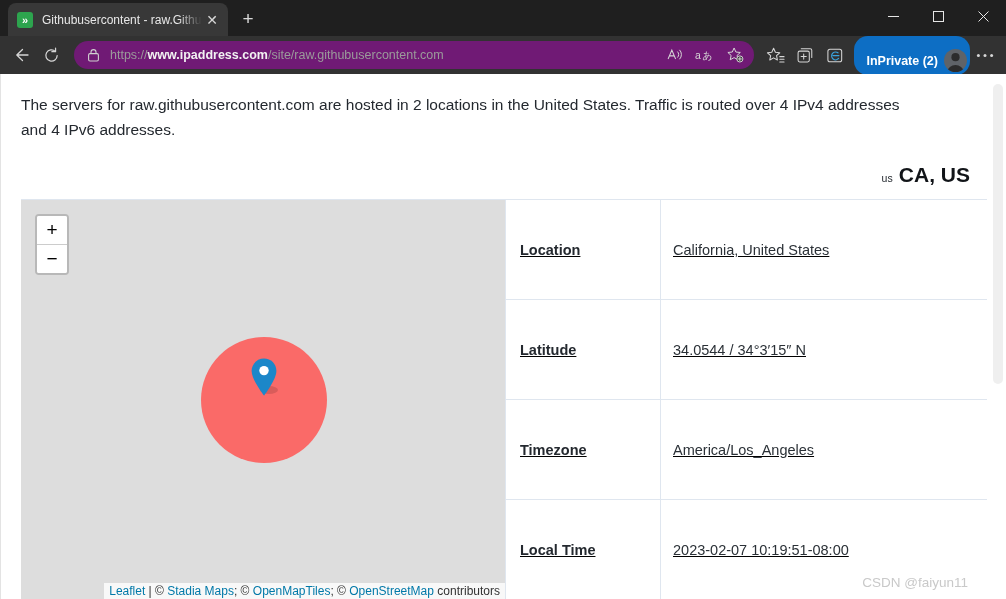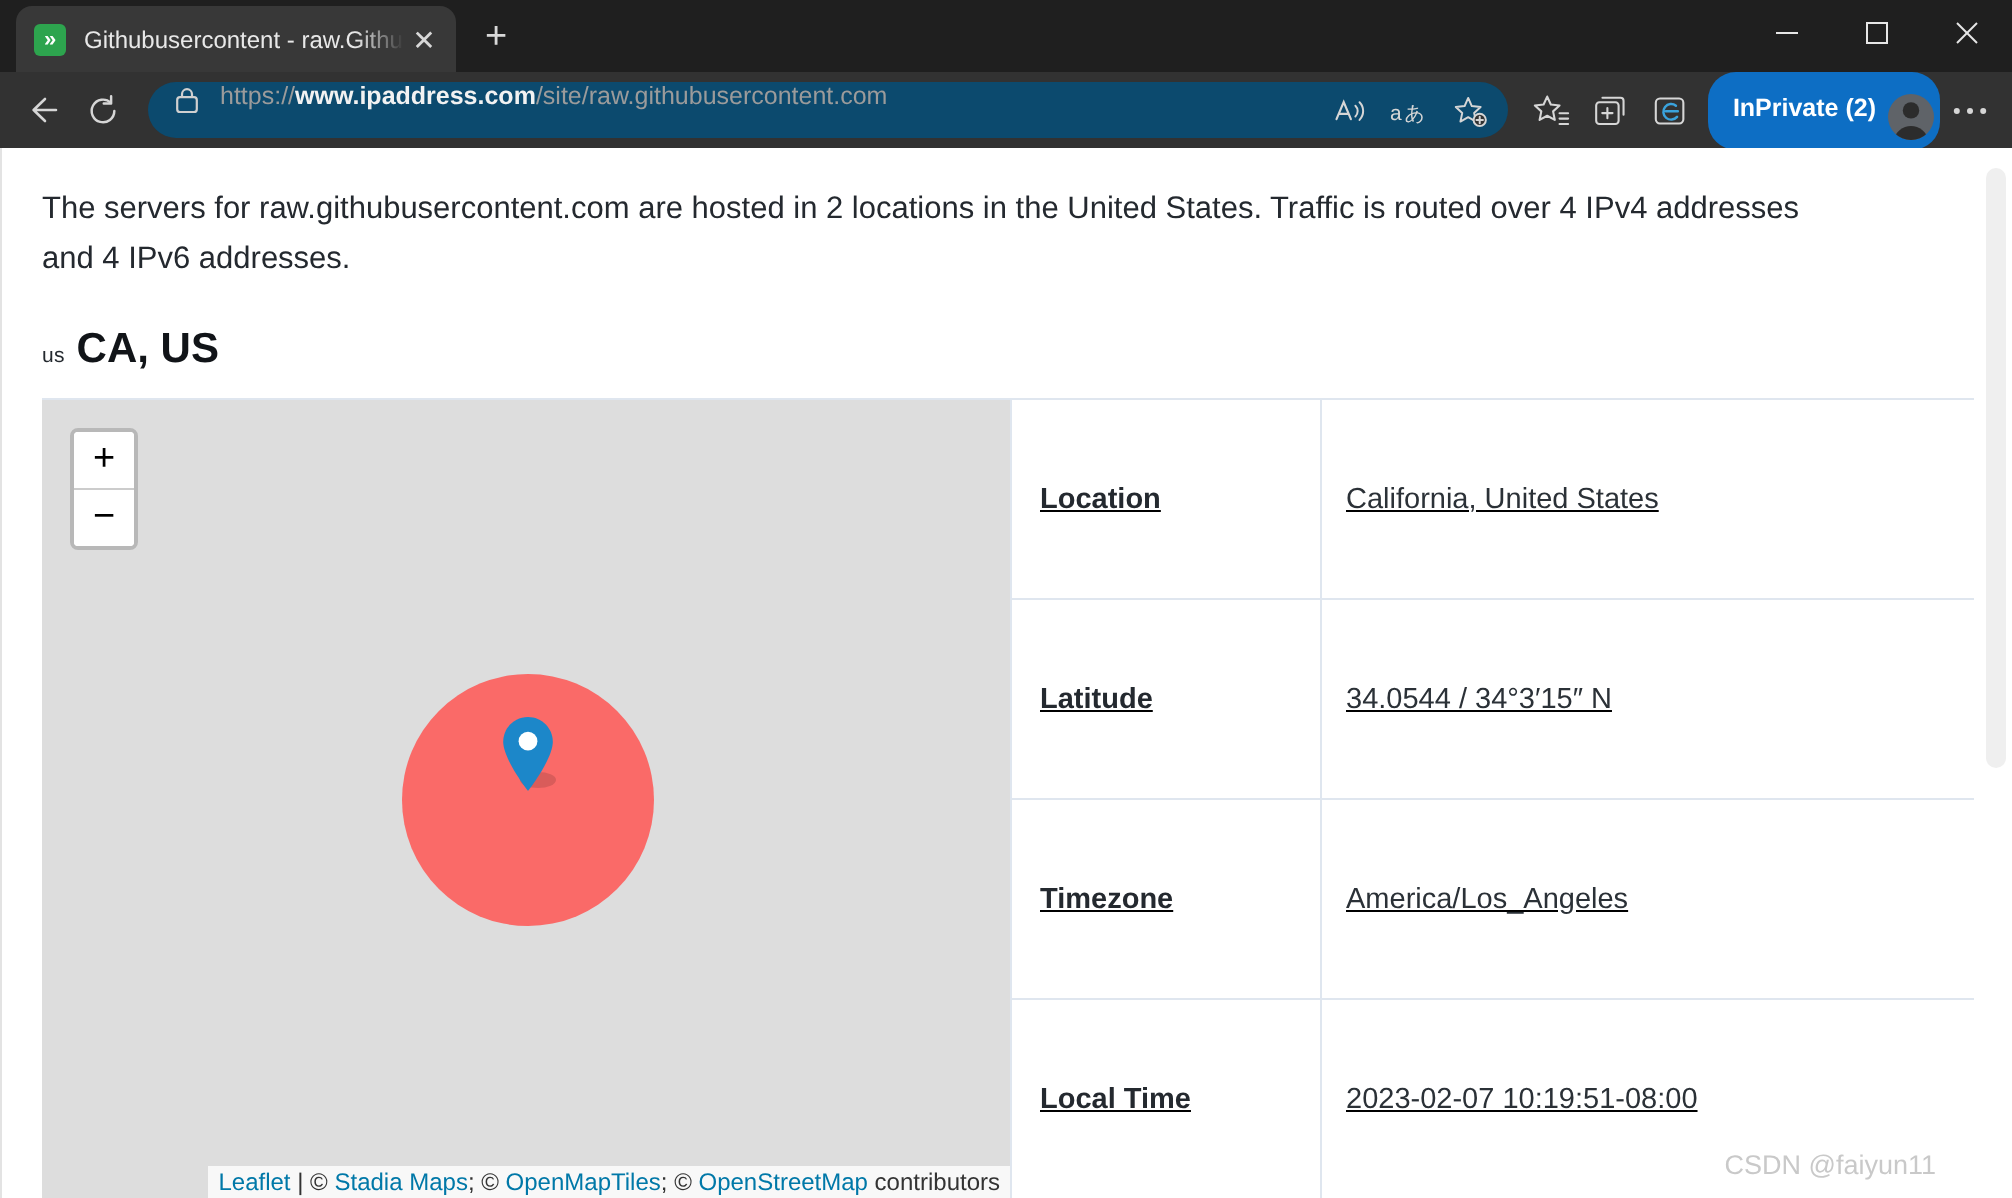--- a/index.html
+++ b/index.html
@@ -122,24 +122,24 @@
     align-items: center;
     justify-content: center;
     color: #d6d6d6;
     border-radius: 4px;
     flex: 0 0 auto;
   }
 
   .urlbar {
     flex: 1 1 auto;
     height: 28px;
-    background: #0c4a6e;
+    background: #701a75;
     border-radius: 14px;
     display: flex;
-    align-items: flex-start;
+    align-items: center;
     margin: 0 6px 0 8px;
     padding: 0 4px 0 10px;
     min-width: 0;
   }
   .urlbar .lock {
     width: 18px;
     height: 18px;
     display: flex;
     align-items: center;
     justify-content: center;
@@ -155,20 +155,21 @@
     flex: 1 1 auto;
   }
   .urltext b { color: #f2f2f2; font-weight: 600; }
   .url-actions { display: flex; align-items: center; flex: 0 0 auto; }
 
   .inprivate {
     height: 28px;
     background: #0d6ec4;
     border-radius: 14px;
     display: flex;
+    align-items: center;
     padding: 11px 3px 0 12px;
     margin-left: 4px;
     flex: 0 0 auto;
   }
   .inprivate-label {
     font-size: 12.5px;
     color: #ffffff;
     font-weight: 600;
     margin-right: 6px;
     white-space: nowrap;
@@ -228,20 +229,21 @@
     max-width: 905px;
   }
 
   h2.loc-heading {
     font-size: 21px;
     font-weight: bold;
     color: #111418;
     margin: 21px 0 12px 0;
     display: flex;
     align-items: baseline;
+    justify-content: flex-end;
   }
   .flag-alt {
     font-size: 10.5px;
     font-weight: normal;
     color: #24292f;
     margin-right: 6px;
     letter-spacing: 0.1px;
   }
 
   

